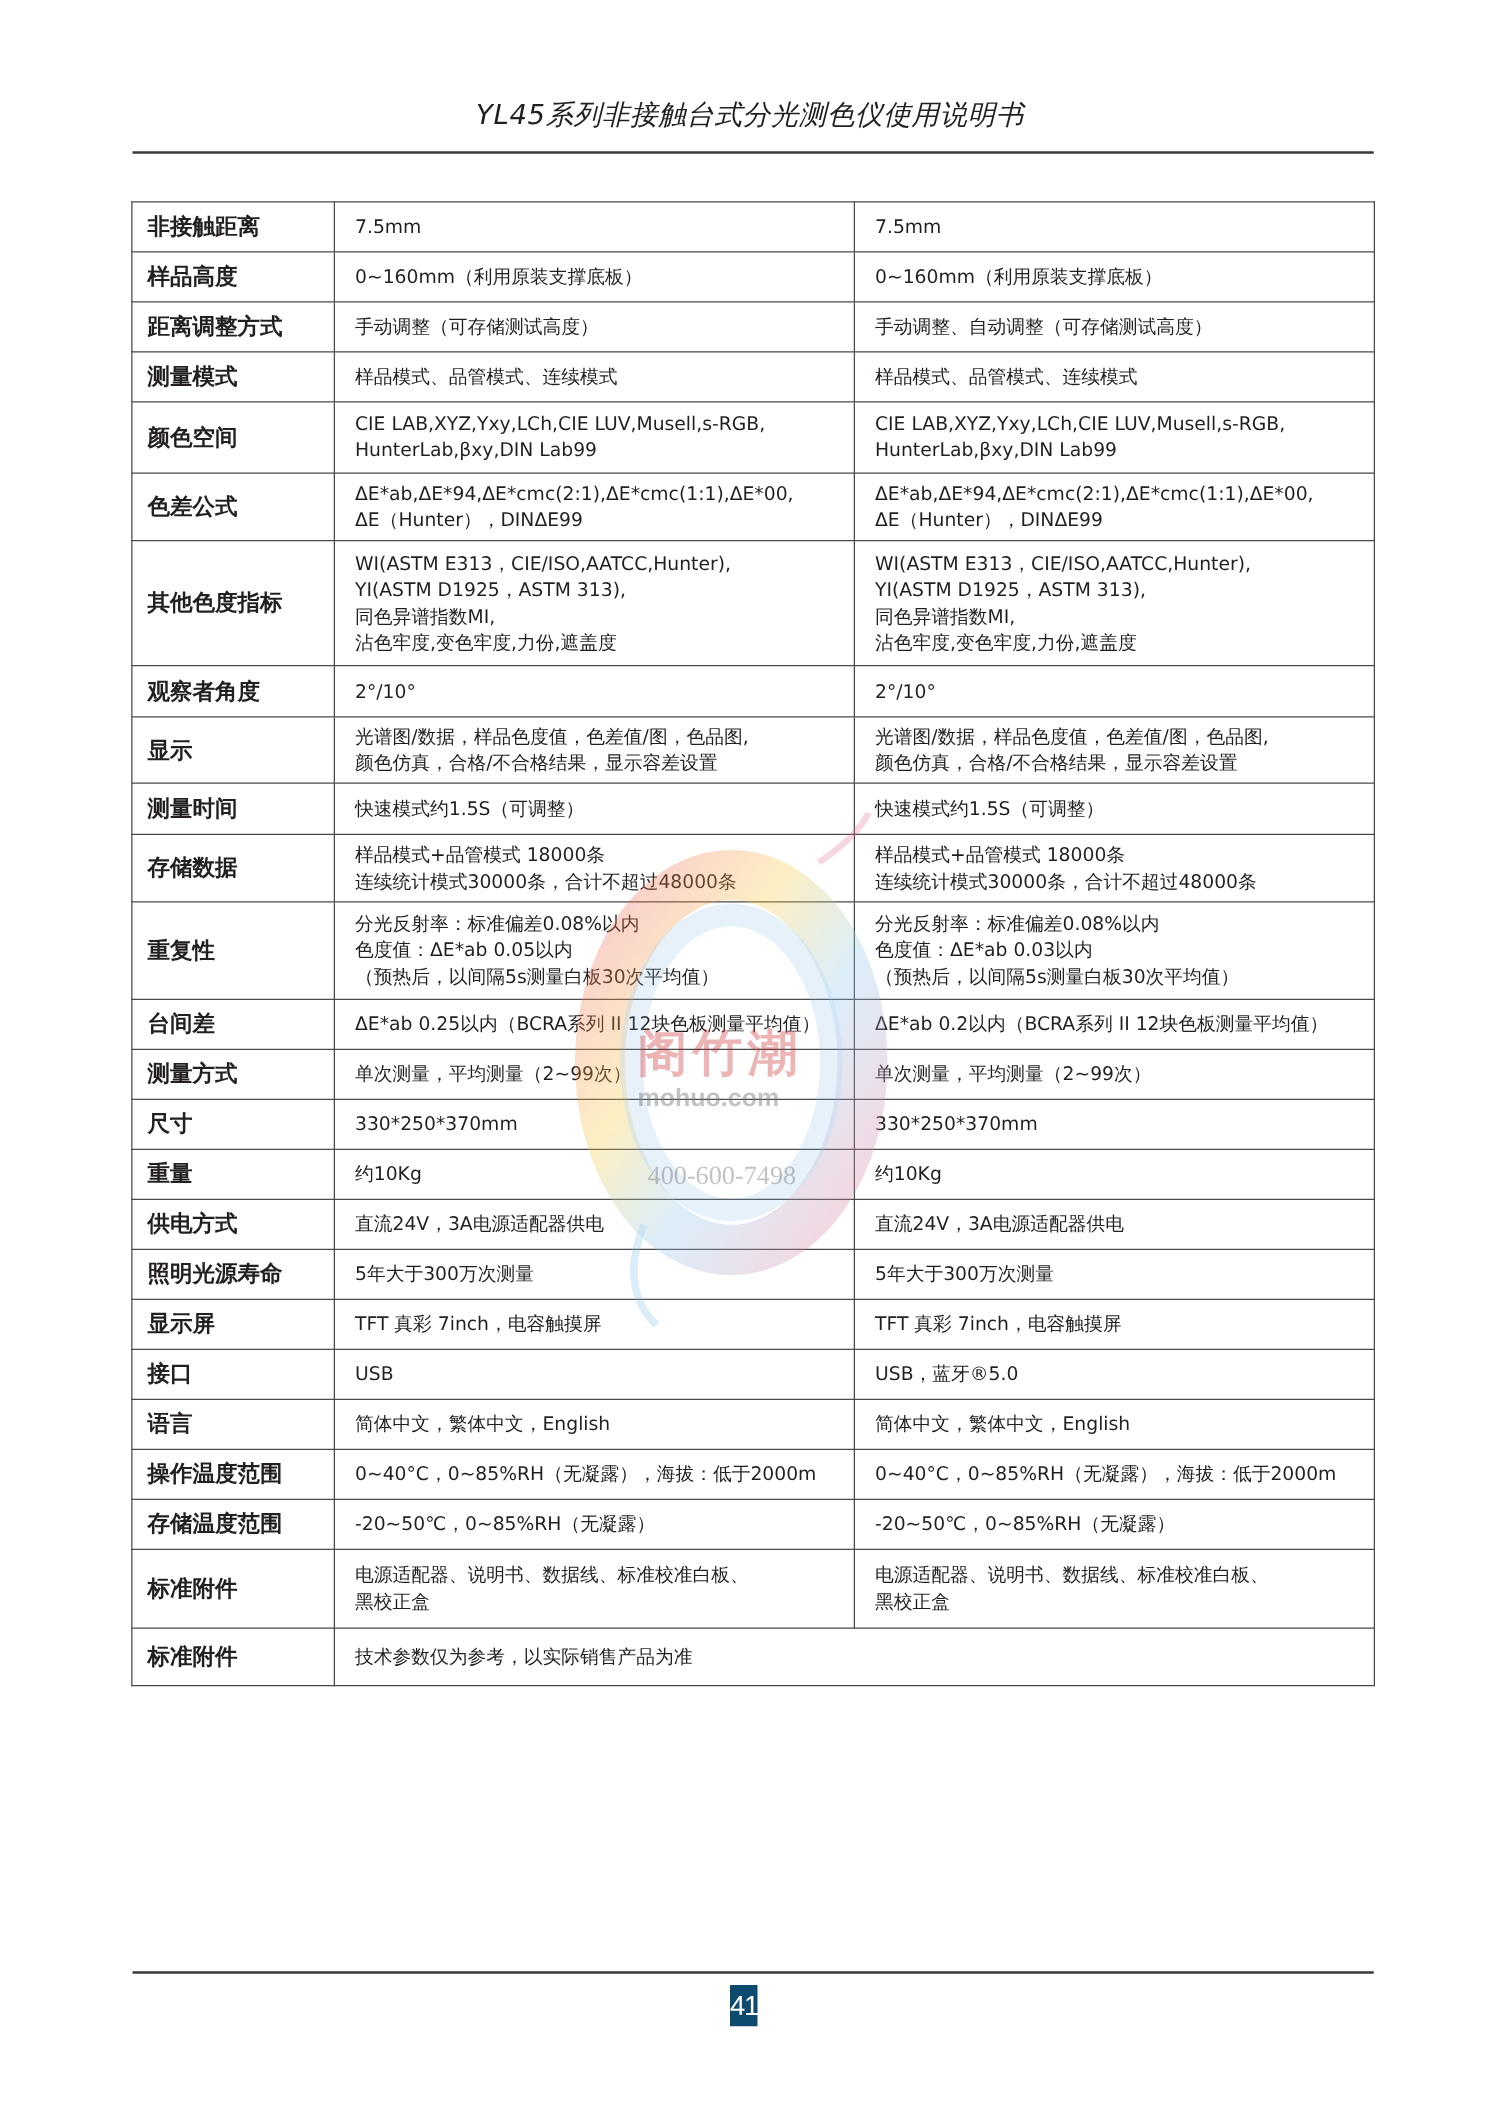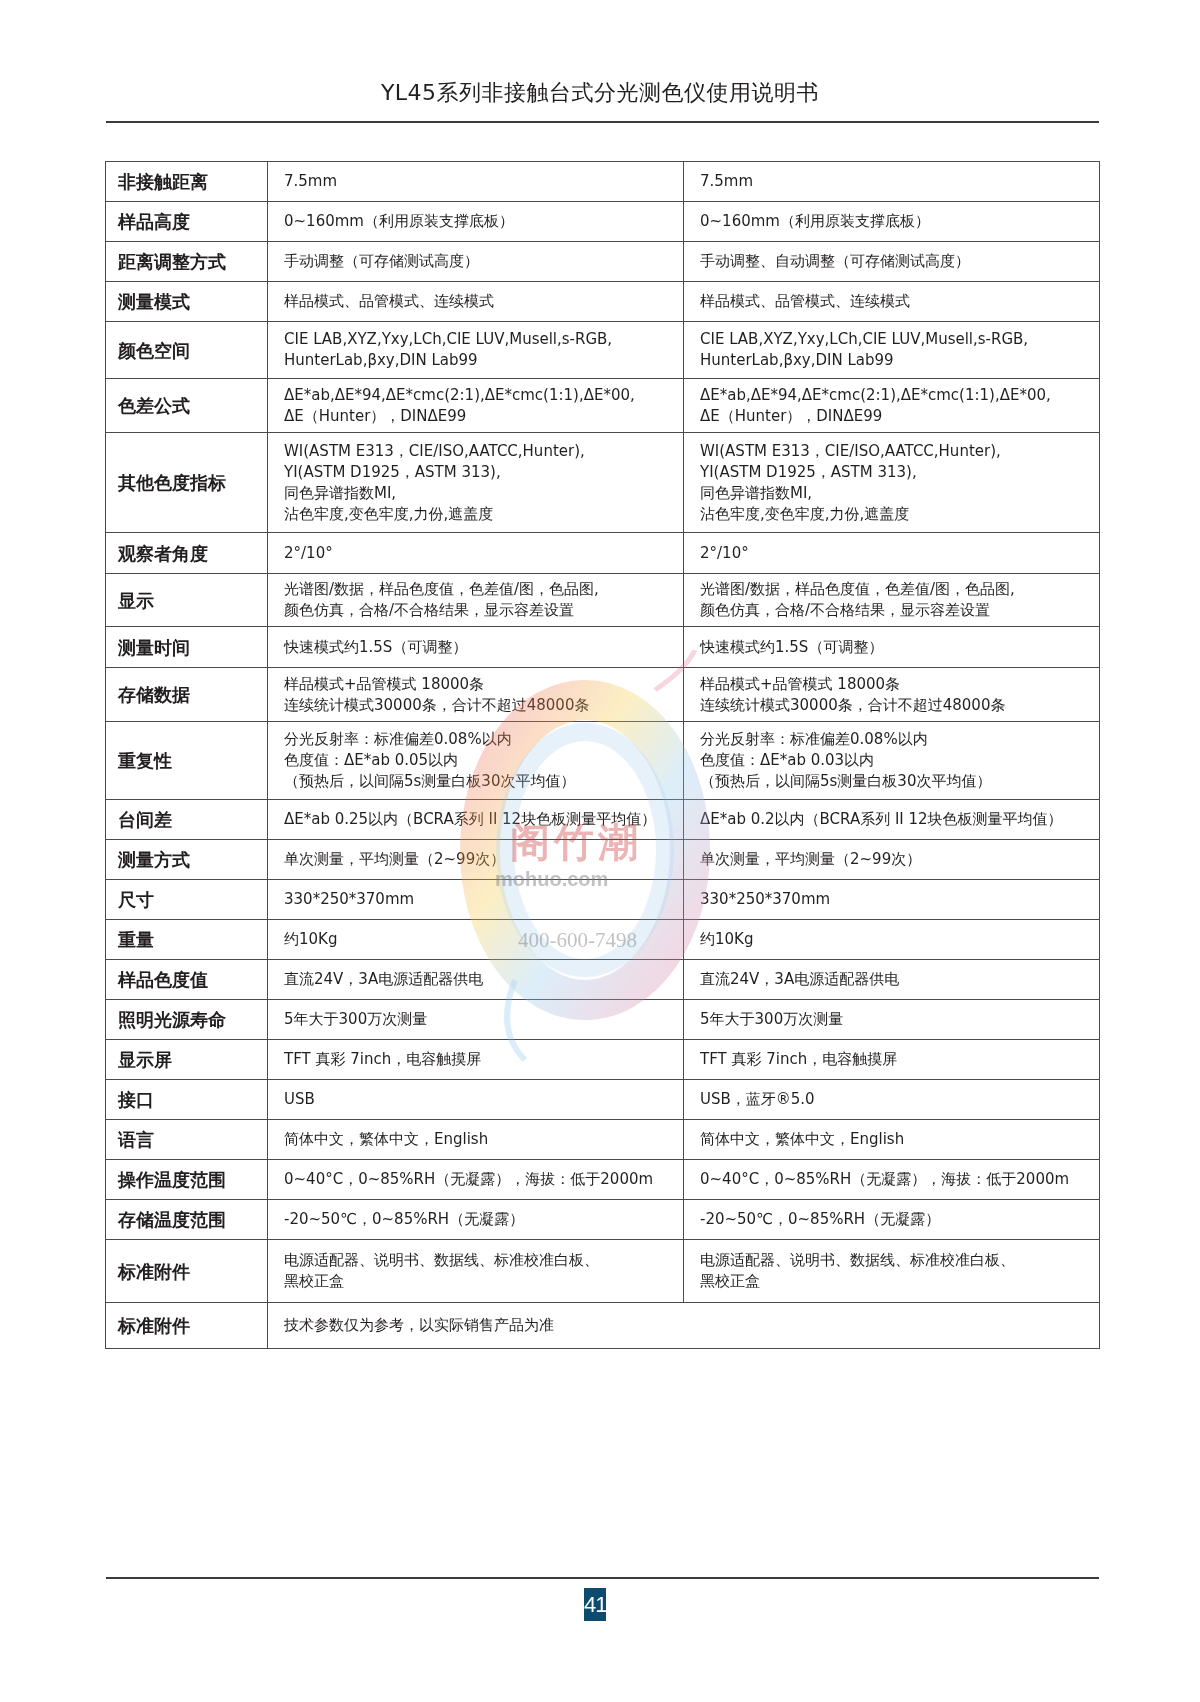--- a/index.html
+++ b/index.html
@@ -18,20 +18,21 @@
   .page-title {
     position: absolute;
     left: 0;
     top: 78px;
     width: 1200px;
     text-align: center;
     font-size: 22px;
     line-height: 30px;
     color: #231f20;
     letter-spacing: 0.5px;
+    font-style: italic;
   }
   .rule-top {
     position: absolute;
     left: 106px;
     top: 121px;
     width: 993px;
     height: 2px;
     background: #3a3a3a;
   }
   .rule-bottom {
@@ -98,21 +99,21 @@
   }
   .wm-brand {
     left: 510px;
     top: 815px;
     font-size: 40px;
     color: rgba(200, 40, 40, 0.35);
     font-weight: bold;
     letter-spacing: 4px;
   }
   .wm-site {
-    left: 495px;
+    left: 510px;
     top: 868px;
     font-size: 20px;
     color: rgba(120, 120, 120, 0.45);
     font-family: "Liberation Sans", sans-serif;
     font-weight: bold;
   }
   .wm-phone {
     left: 518px;
     top: 928px;
     font-size: 21px;
@@ -225,21 +226,21 @@
         <td class="label">尺寸</td>
         <td>330*250*370mm</td>
         <td>330*250*370mm</td>
       </tr>
       <tr style="height: 40px;">
         <td class="label">重量</td>
         <td>约10Kg</td>
         <td>约10Kg</td>
       </tr>
       <tr style="height: 40px;">
-        <td class="label">样品色度值</td>
+        <td class="label">供电方式</td>
         <td>直流24V，3A电源适配器供电</td>
         <td>直流24V，3A电源适配器供电</td>
       </tr>
       <tr style="height: 40px;">
         <td class="label">照明光源寿命</td>
         <td>5年大于300万次测量</td>
         <td>5年大于300万次测量</td>
       </tr>
       <tr style="height: 40px;">
         <td class="label">显示屏</td>

